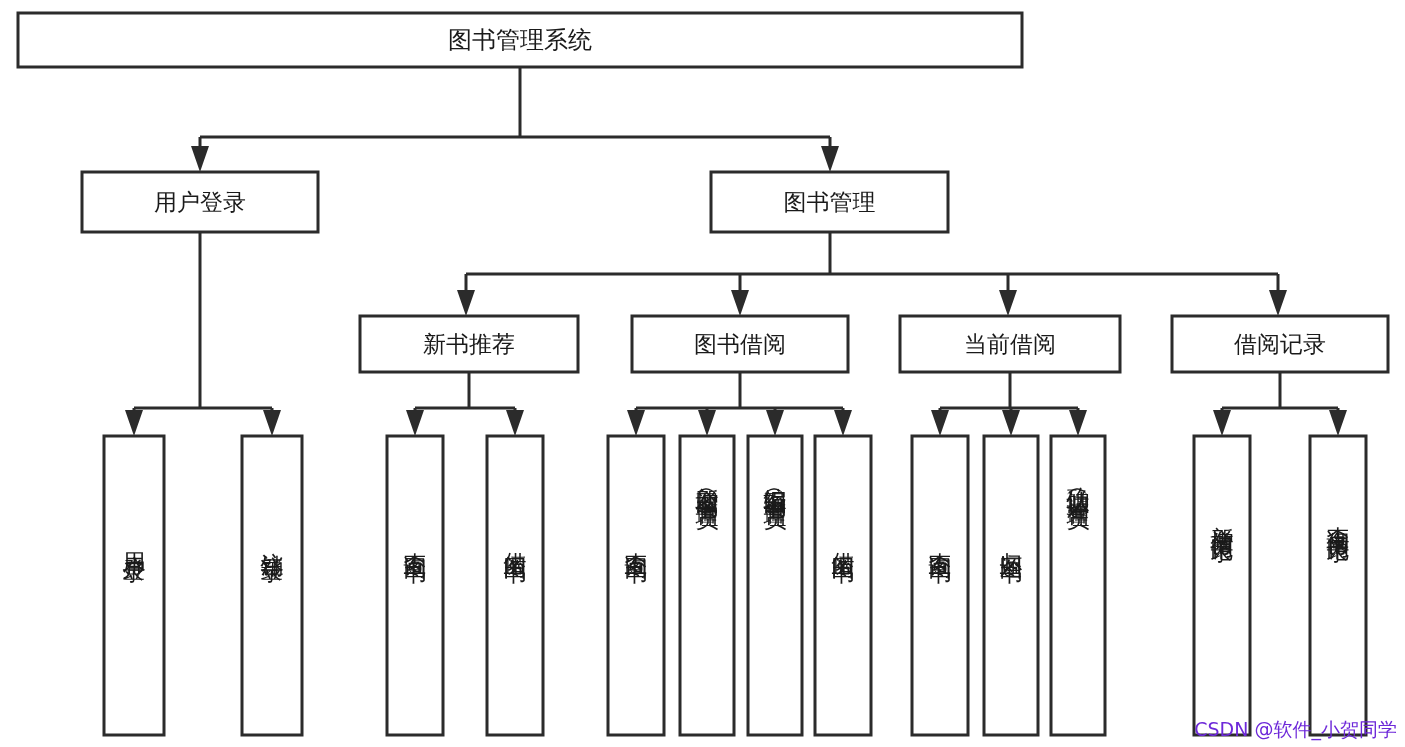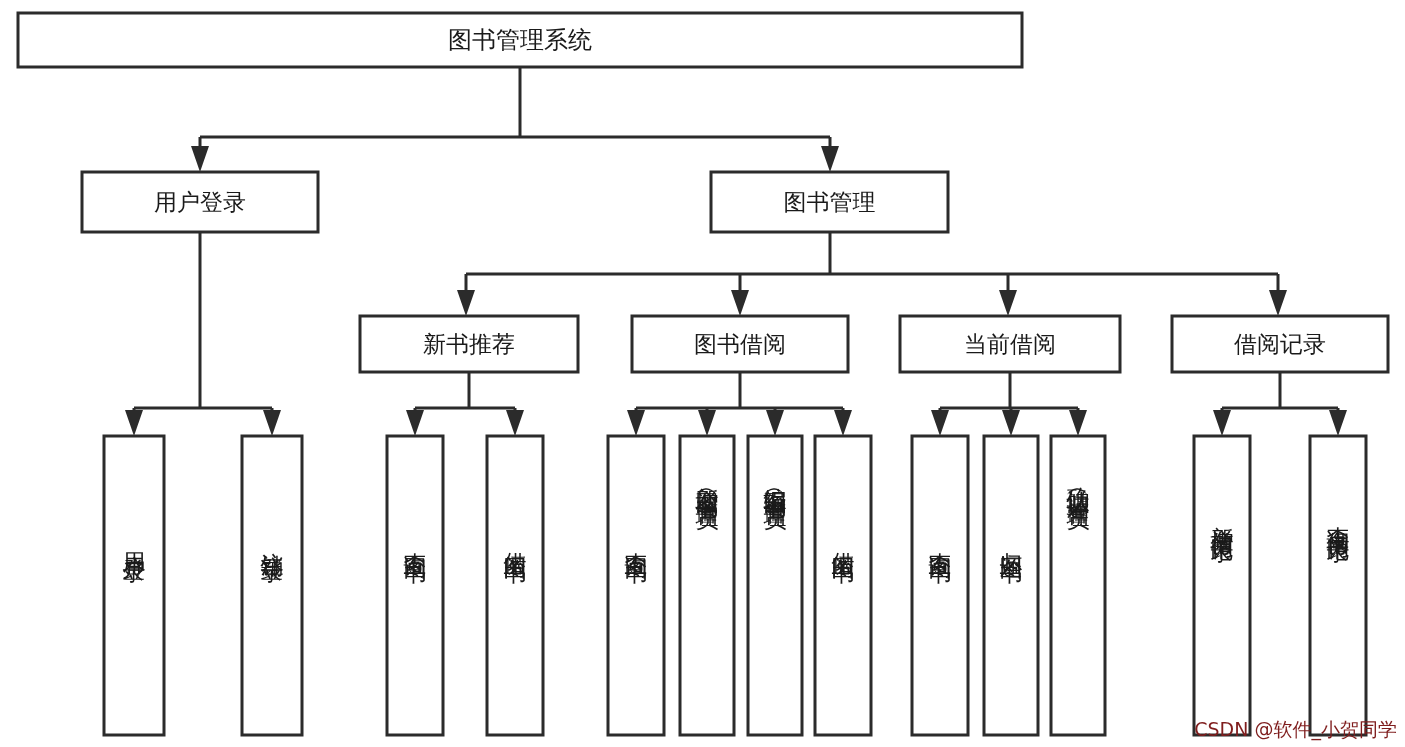--- a/index.html
+++ b/index.html
@@ -75,21 +75,21 @@
     letter-spacing: 3px;
     white-space: nowrap;
     transform: translateX(-50%);
   }
   .watermark {
     position: absolute;
     right: 8px;
     bottom: 4px;
     font-family: "DejaVu Sans", "Liberation Sans", sans-serif;
     font-size: 19px;
-    color: #7f1d1d;
+    color: #6d28d9;
     white-space: nowrap;
   }
 </style>
 </head>
 <body>
 
 <div id="diagram-root">
 
   <svg class="canvas" viewBox="0 0 1405 747" xmlns="http://www.w3.org/2000/svg">
 

